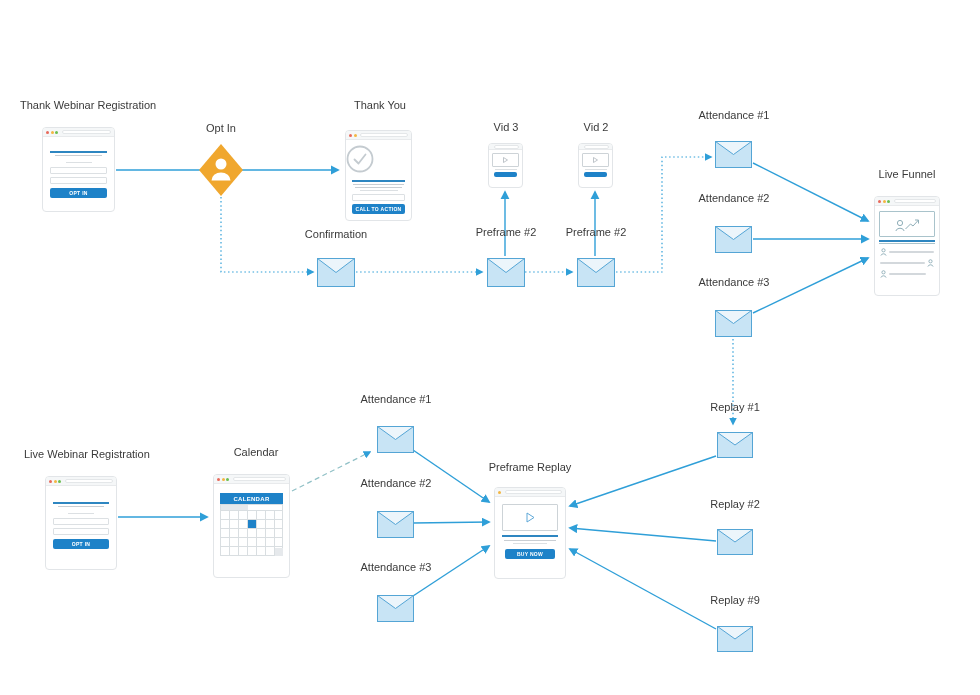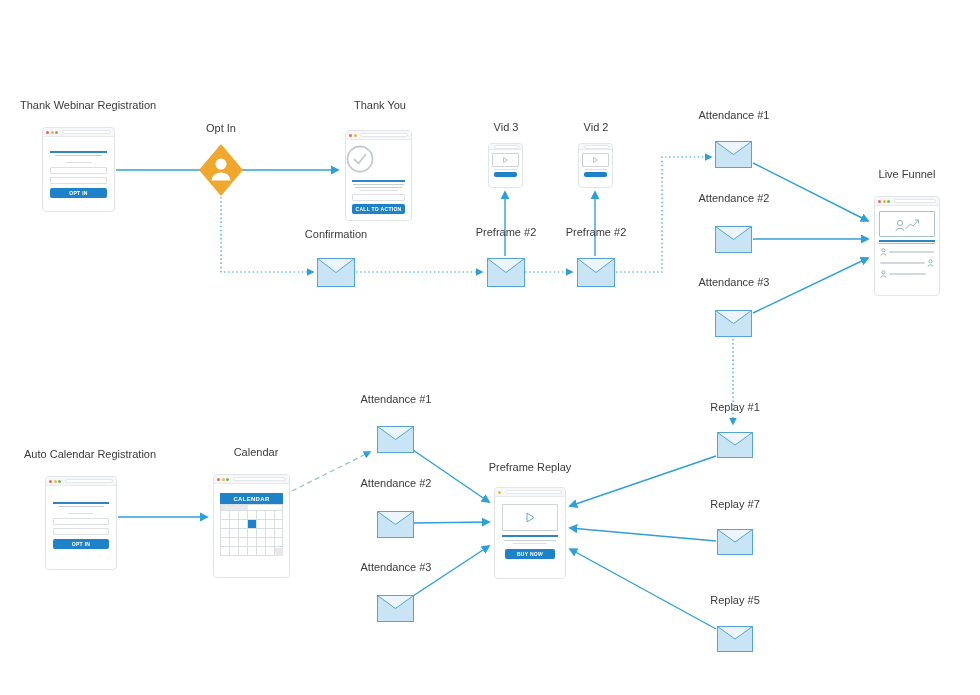--- a/index.html
+++ b/index.html
@@ -90,29 +90,29 @@
   <div class="lbl c" style="left:336px;top:228px">Confirmation</div>
   <div class="lbl c" style="left:506px;top:121px">Vid 3</div>
   <div class="lbl c" style="left:596px;top:121px">Vid 2</div>
   <div class="lbl c" style="left:506px;top:226px">Preframe #2</div>
   <div class="lbl c" style="left:596px;top:226px">Preframe #2</div>
   <div class="lbl c" style="left:734px;top:109px">Attendance #1</div>
   <div class="lbl c" style="left:734px;top:192px">Attendance #2</div>
   <div class="lbl c" style="left:734px;top:276px">Attendance #3</div>
   <div class="lbl c" style="left:907px;top:168px">Live Funnel</div>
 
-  <div class="lbl" style="left:24px;top:448px">Auto Calendar Registration</div>
+  <div class="lbl" style="left:24px;top:448px">Live Webinar Registration</div>
   <div class="lbl c" style="left:256px;top:446px">Calendar</div>
   <div class="lbl c" style="left:396px;top:393px">Attendance #1</div>
   <div class="lbl c" style="left:396px;top:477px">Attendance #2</div>
   <div class="lbl c" style="left:396px;top:561px">Attendance #3</div>
   <div class="lbl c" style="left:530px;top:461px">Preframe Replay</div>
   <div class="lbl c" style="left:735px;top:401px">Replay #1</div>
-  <div class="lbl c" style="left:735px;top:498px">Replay #7</div>
-  <div class="lbl c" style="left:735px;top:594px">Replay #5</div>
+  <div class="lbl c" style="left:735px;top:498px">Replay #2</div>
+  <div class="lbl c" style="left:735px;top:594px">Replay #9</div>
 
   <div class="bw" style="left:42px;top:127px;width:73px;height:85px">
     <div class="bw-bar">
       <span class="dot r"></span>
       <span class="dot y"></span>
       <span class="dot g"></span>
       <span class="url"></span>
     </div>
     <div class="ln-blue" style="margin:14px 7px 2px"></div>
     <div class="ln-g1" style="margin:0 12px 6px"></div>

